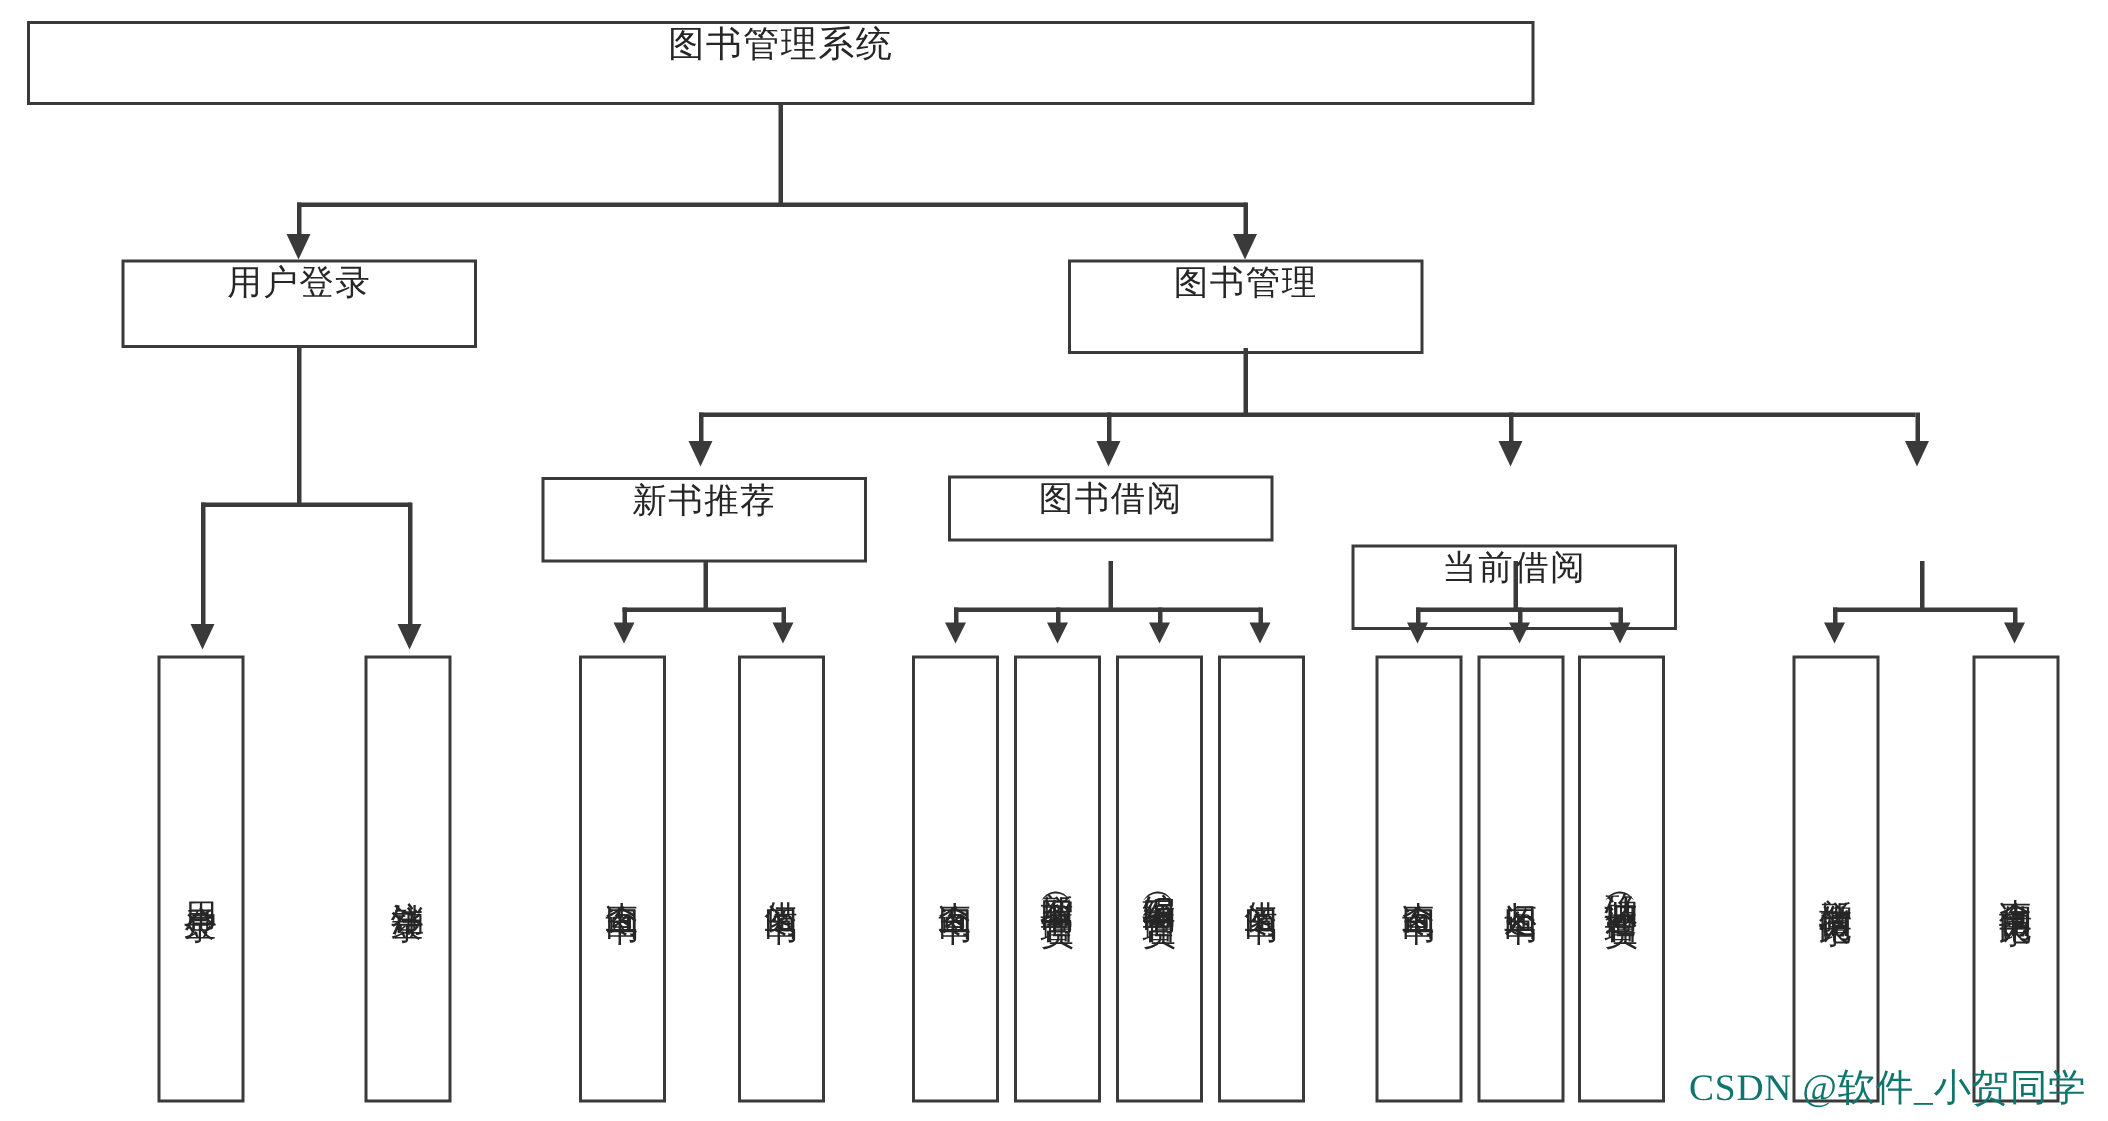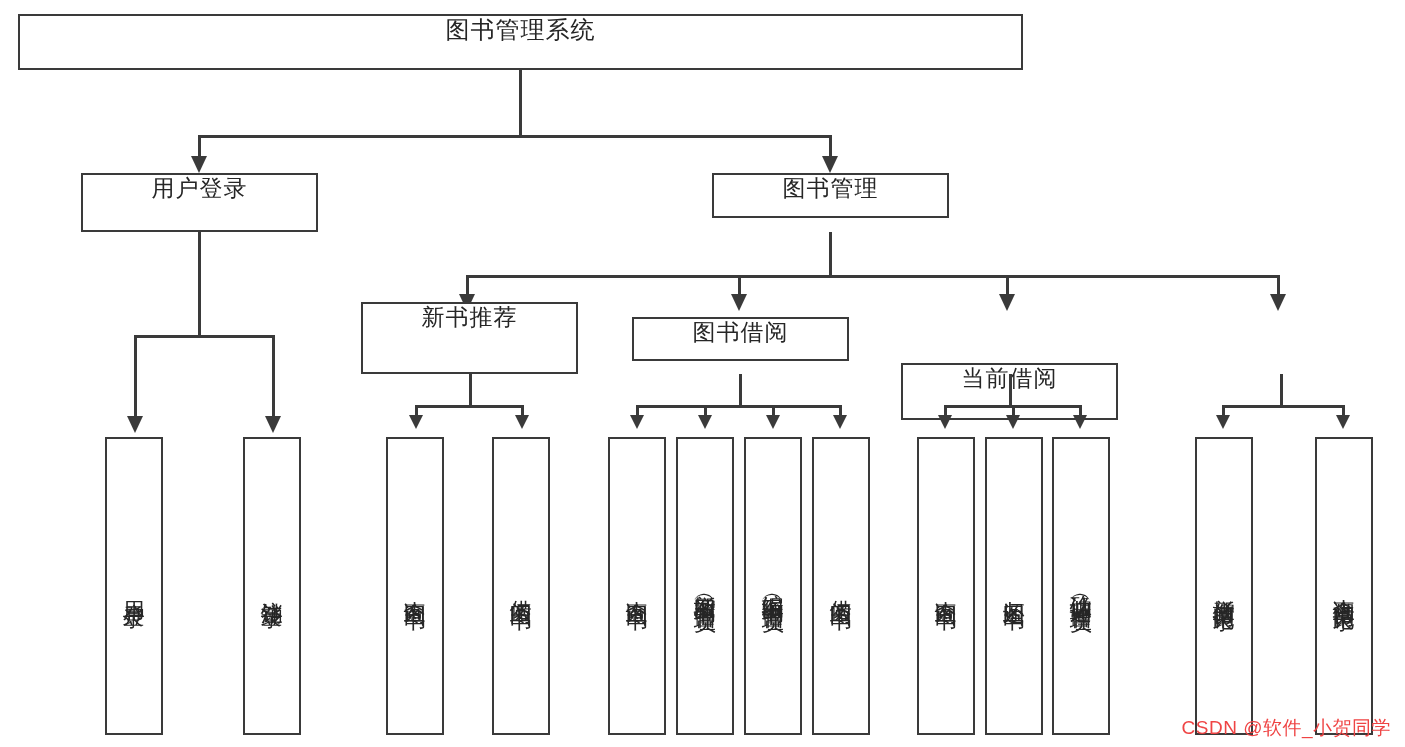--- a/index.html
+++ b/index.html
@@ -72,25 +72,26 @@
   }
   .arrow.small {
     border-left-width: 7px;
     border-right-width: 7px;
     border-top-width: 14px;
   }
   #watermark {
     position: absolute;
     right: 14px;
     bottom: 6px;
-    font-size: 19px;
-    color: #ef4444;
+    font-size: 25px;
+    color: #0f766e;
     letter-spacing: 0.5px;
     white-space: nowrap;
     pointer-events: none;
+    font-family: Liberation Serif, serif;
   }
 </style>
 </head>
 <body>
 
 <div id="canvas">
 
   <div class="node root" style="left:18px; top:14px; width:1005px; height:56px;">
     <span class="label">图书管理系统</span>
   </div>
@@ -102,21 +103,21 @@
   <div class="vline" style="left:198px; top:135px; height:24px;"></div>
   <div class="arrow" style="left:191px; top:156px;"></div>
 
   <div class="vline" style="left:829px; top:135px; height:24px;"></div>
   <div class="arrow" style="left:822px; top:156px;"></div>
 
   <div class="node" style="left:81px; top:173px; width:237px; height:59px;">
     <span class="label">用户登录</span>
   </div>
 
-  <div class="node" style="left:712px; top:173px; width:237px; height:45px;">
+  <div class="node" style="left:712px; top:173px; width:237px; height:63px;">
     <span class="label">图书管理</span>
   </div>
 
   <div class="vline" style="left:198px; top:232px; height:105px;"></div>
   <div class="hline" style="left:134px; top:335px; width:140px;"></div>
   <div class="vline" style="left:134px; top:335px; height:84px;"></div>
   <div class="arrow" style="left:127px; top:416px;"></div>
   <div class="vline" style="left:272px; top:335px; height:84px;"></div>
   <div class="arrow" style="left:265px; top:416px;"></div>
 
@@ -128,21 +129,21 @@
 
   <div class="vline" style="left:738px; top:275px; height:22px;"></div>
   <div class="arrow" style="left:731px; top:294px;"></div>
 
   <div class="vline" style="left:1006px; top:275px; height:22px;"></div>
   <div class="arrow" style="left:999px; top:294px;"></div>
 
   <div class="vline" style="left:1277px; top:275px; height:22px;"></div>
   <div class="arrow" style="left:1270px; top:294px;"></div>
 
-  <div class="node" style="left:361px; top:302px; width:217px; height:72px;">
+  <div class="node" style="left:361px; top:318px; width:217px; height:57px;">
     <span class="label">新书推荐</span>
   </div>
   <div class="node" style="left:632px; top:317px; width:217px; height:44px;">
     <span class="label">图书借阅</span>
   </div>
   <div class="node" style="left:901px; top:317px; width:217px; height:57px;margin-top:46px;">
     <span class="label">当前借阅</span>
   </div>
 
   <div class="vline" style="left:469px; top:374px; height:33px;"></div>

